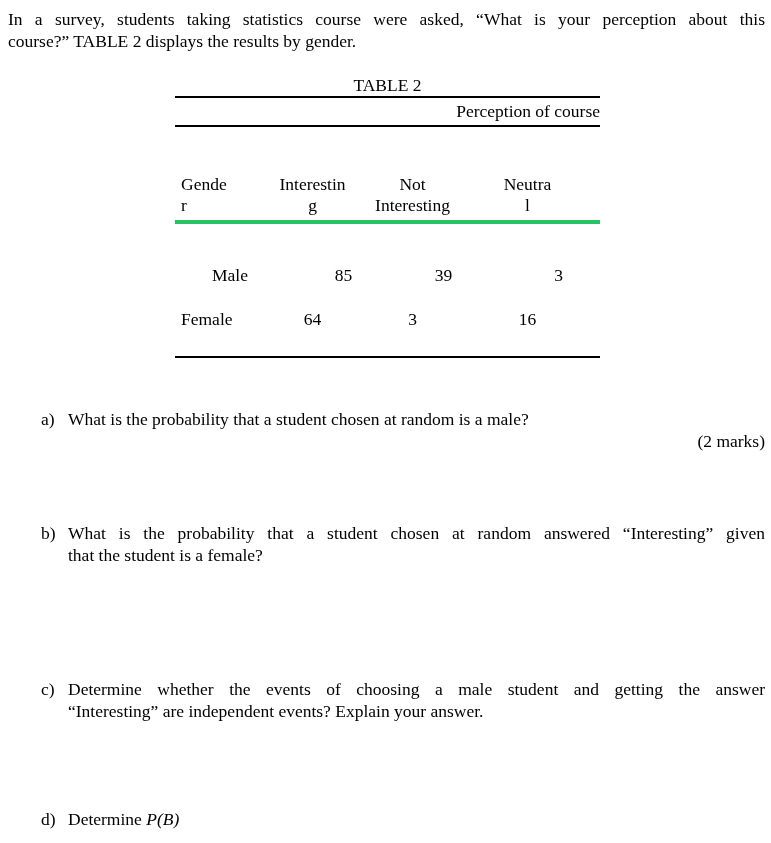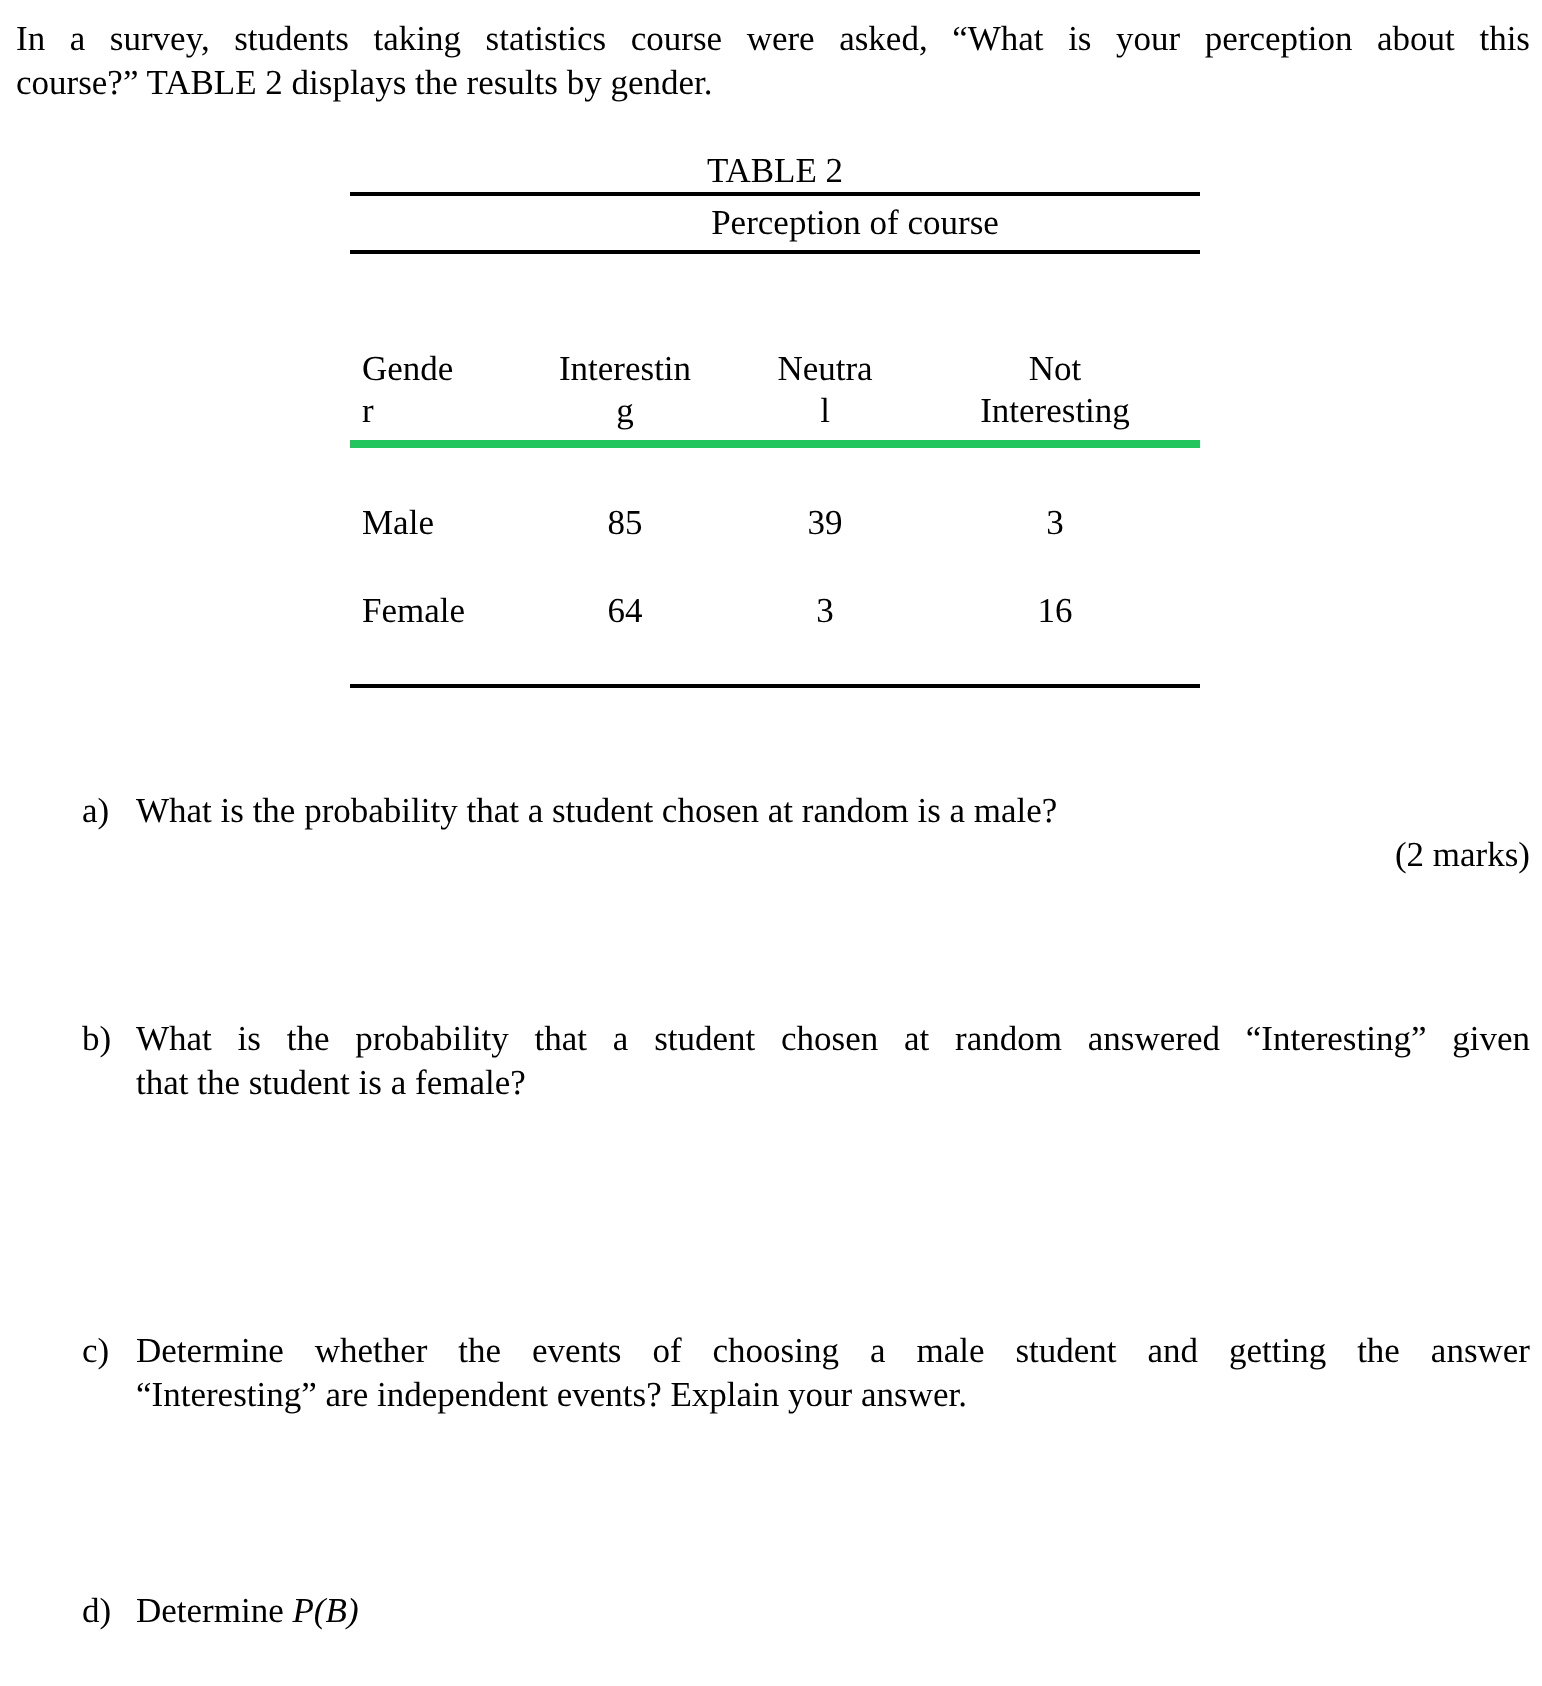--- a/index.html
+++ b/index.html
@@ -17,24 +17,24 @@
   .jl { text-align: justify; text-align-last: justify; }
   .pre { white-space: pre-line; }
   .center { text-align: center; }
 
   
   .tablewrap { margin-top: 22px; margin-left: 167px; width: 425px; }
   .t-title { text-align: center; height: 22px; }
   .t-body { border-top: 2px solid #000; border-bottom: 2px solid #000; }
   .t-row { display: grid; grid-template-columns: 80px 115px 85px 145px; }
   .t-span  { border-bottom: 2px solid #000; padding: 2px 0 3px; }
-  .span3 { grid-column: 2 / span 3; text-align: center; }
+  .span3 { grid-column: 2 / span 3; text-align: right; }
   .t-heads { border-bottom: 4px solid #22c55e; padding: 3px 0 4px; line-height: 21px; margin-top: 44px; }
   .c1 { padding-left: 6px; text-align: left; }
-  .t-data.first { padding-top: 26px; }
+  .t-data.first { padding-top: 40px; margin-left: 31px; }
   .t-data.last  { padding-top: 22px; padding-bottom: 26px; }
 
   
   .question { margin-left: 33px; }
   .q-a { margin-top: 50px; }
   .q-b { margin-top: 70px; }
   .q-c { margin-top: 112px; }
   .q-d { margin-top: 86px; }
   .q-row { display: flex; }
   .q-label { flex: none; width: 27px; }
@@ -57,24 +57,24 @@
     <div class="t-body">
       <div class="t-row t-span">
         <div class="c1"></div>
         <div class="span3 b">Perception of course</div>
       </div>
       <div class="t-row t-heads">
         <div class="c1 b pre">Gende
 r</div>
         <div class="b pre center">Interestin
 g</div>
+        <div class="b pre center">Not
+Interesting</div>
         <div class="b pre center">Neutra
 l</div>
-        <div class="b pre center">Not
-Interesting</div>
       </div>
       <div class="t-row t-data first">
         <div class="c1 b">Male</div>
         <div class="center">85</div>
         <div class="center">39</div>
         <div class="center">3</div>
       </div>
       <div class="t-row t-data last">
         <div class="c1 b">Female</div>
         <div class="center">64</div>

